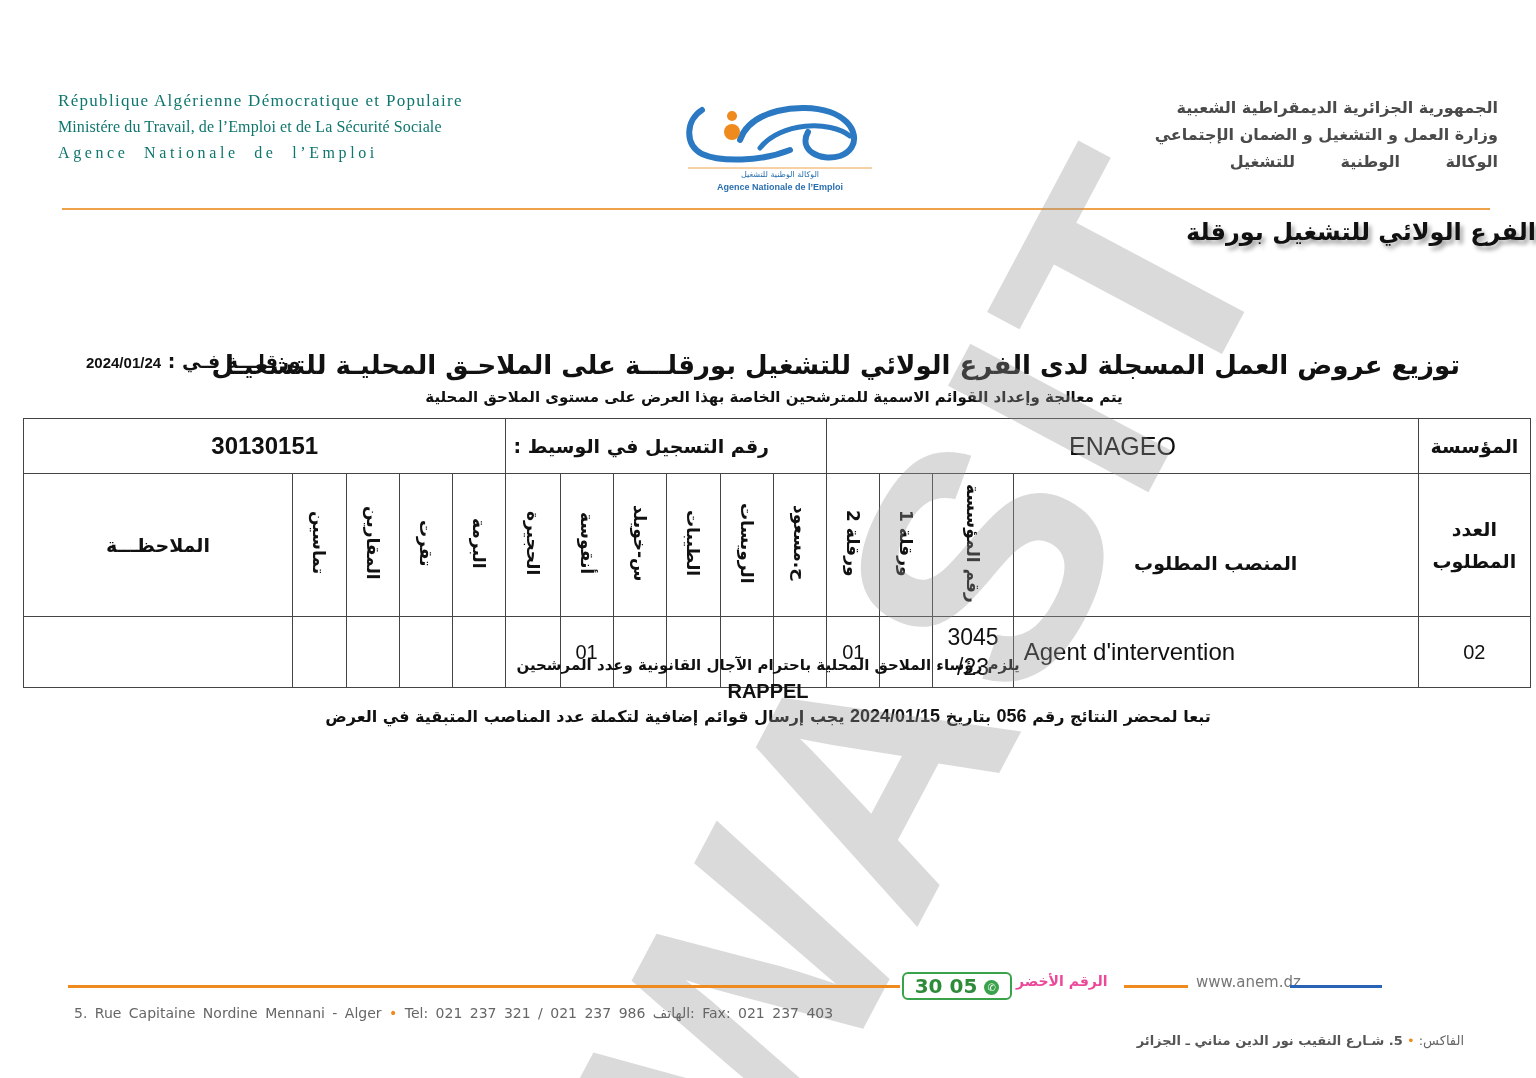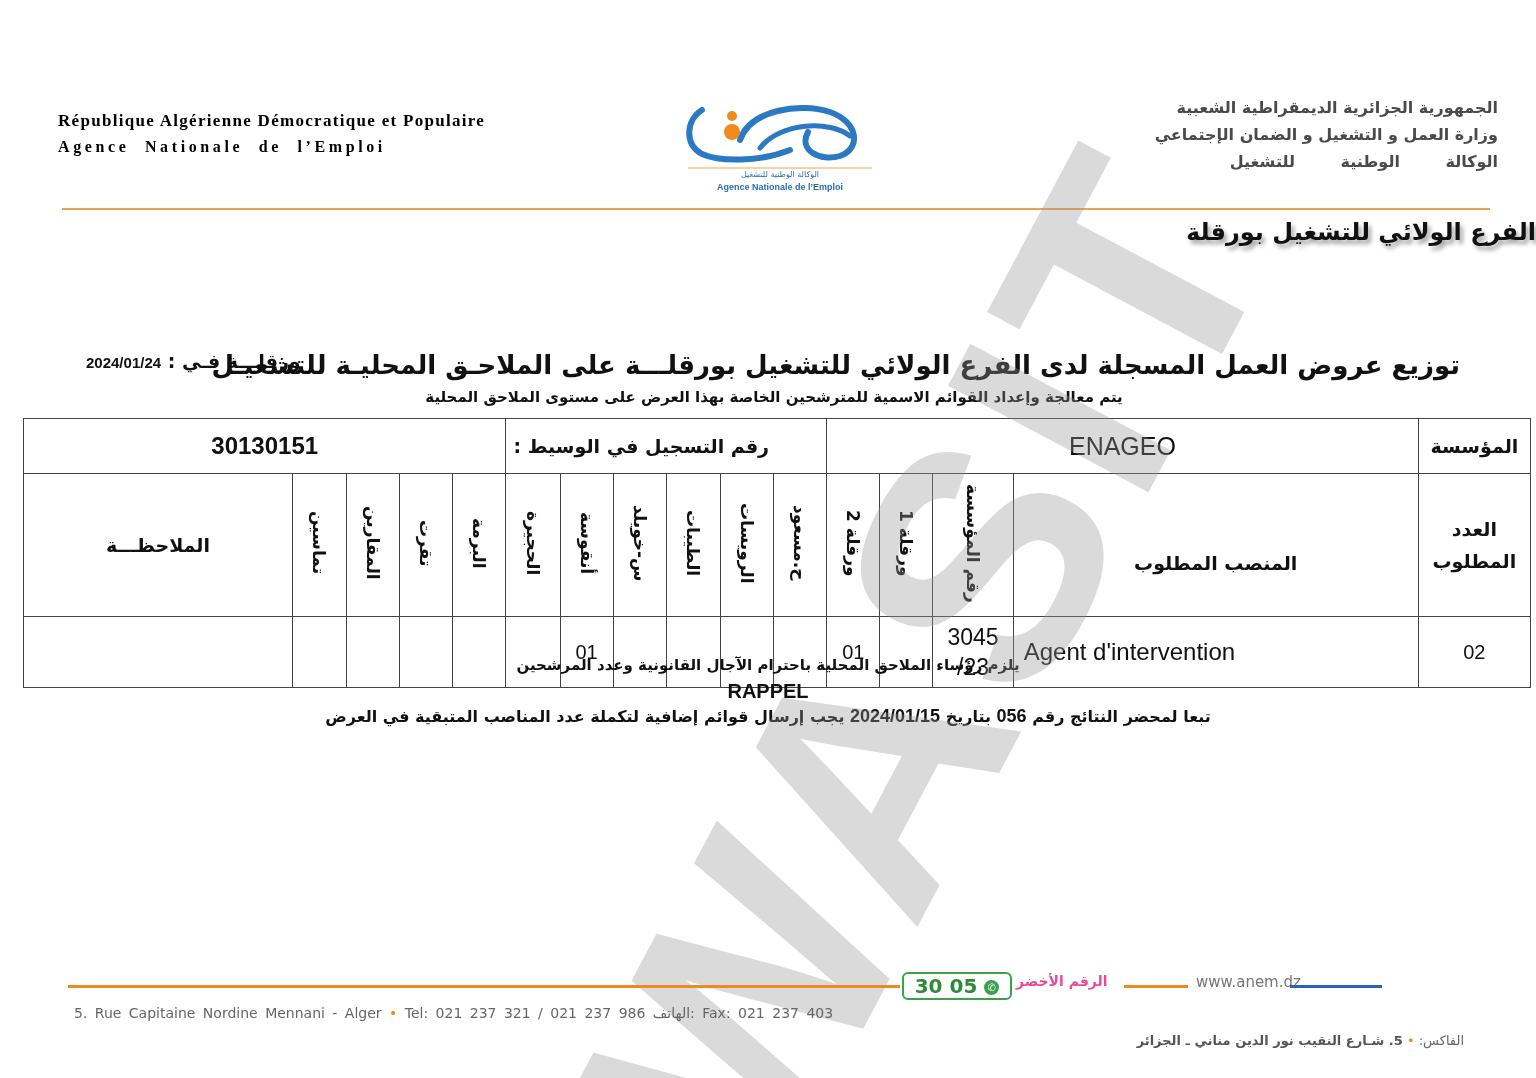--- a/index.html
+++ b/index.html
@@ -2,21 +2,21 @@
 <html><head>
   <meta charset="utf-8">
   <style>
     html, body { margin: 0; padding: 0; background: #ffffff; }
     body { width: 1536px; height: 1078px; position: relative; overflow: hidden;
            font-family: "Liberation Sans", sans-serif; color: #111; }
 
     .abs { position: absolute; }
 
     
-    .fr-head { left: 58px; top: 108px; width: 600px; font-family: "Liberation Serif", serif; font-weight: bold; color: #000000; }
+    .fr-head { left: 58px; top: 88px; width: 600px; font-family: "Liberation Serif", serif; font-weight: normal; color: #0f766e; }
     .fr-head div { height: 26px; line-height: 26px; white-space: nowrap; }
     .fr-l1 { font-size: 17px; letter-spacing: 1.3px; }
     .fr-l2 { font-size: 16px; letter-spacing: 0.1px; }
     .fr-l3 { font-size: 16px; letter-spacing: 3.6px; word-spacing: 8px; }
 
     .ar-head { right: 38px; top: 94px; width: 600px; direction: rtl; text-align: right; font-family: "DejaVu Sans", sans-serif; font-weight: bold; color: #4a4a4a; }
     .ar-head div { height: 27px; line-height: 27px; white-space: nowrap; }
     .ar-l1 { font-size: 16px; letter-spacing: 3px; }
     .ar-l2 { font-size: 16px; letter-spacing: 2px; }
     .ar-l3 { font-size: 16px; letter-spacing: 4px; word-spacing: 40px; }
@@ -76,20 +76,21 @@
     .addr-fr { left: 74px; top: 1005px; font-family: "DejaVu Sans", sans-serif; font-size: 14px; color: #666; white-space: nowrap; word-spacing: 3px; }
     .addr-ar { left: 766px; top: 1005px; font-family: "DejaVu Sans", sans-serif; font-size: 13px; color: #666; white-space: nowrap; direction: rtl; }
     .addr-ar b { color: #555; }
     .dot { color: #ef8a1e; }
   </style>
 </head>
 <body>
 
 <div class="abs fr-head">
   <div class="fr-l1">République Algérienne Démocratique et Populaire</div>
+  <div class="fr-l2">Ministére du Travail, de l’Emploi et de La Sécurité Sociale</div>
   <div class="fr-l3">Agence Nationale de l’Emploi</div>
 </div>
 
 <div class="abs logo">
   <svg width="200" height="80" viewBox="0 0 200 80">
     <path d="M22 18 C 6 28, 4 52, 22 62 C 40 70, 80 70, 110 58" fill="none" stroke="#2a79c2" stroke-width="6" stroke-linecap="round"></path>
     <path d="M60 48 C 70 18, 120 10, 150 20 C 178 30, 182 56, 160 64 C 140 70, 118 58, 128 40" fill="none" stroke="#2a79c2" stroke-width="6" stroke-linecap="round"></path>
     <path d="M80 56 C 100 30, 150 28, 170 44" fill="none" stroke="#2a79c2" stroke-width="5" stroke-linecap="round"></path>
     <circle cx="52" cy="24" r="5" fill="#ef8a1e"></circle>
     <circle cx="52" cy="40" r="8" fill="#ef8a1e"></circle>

